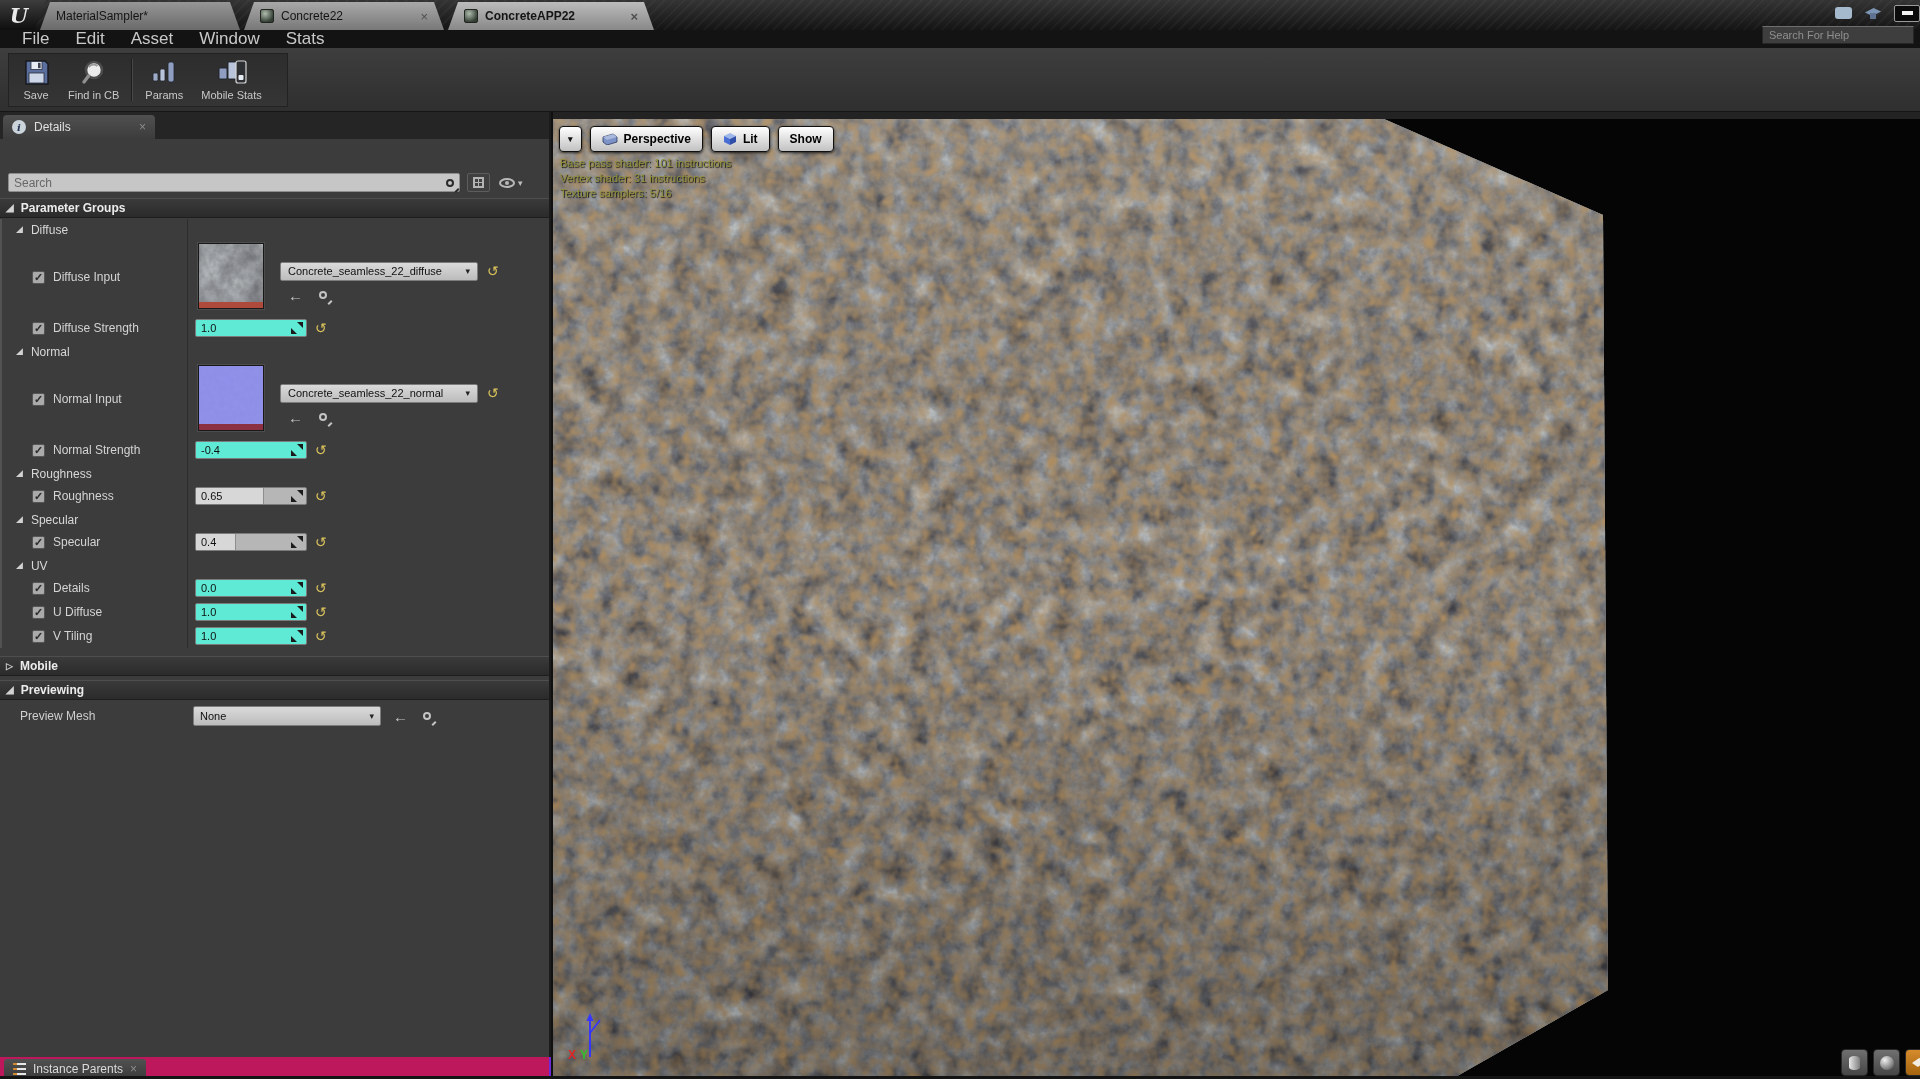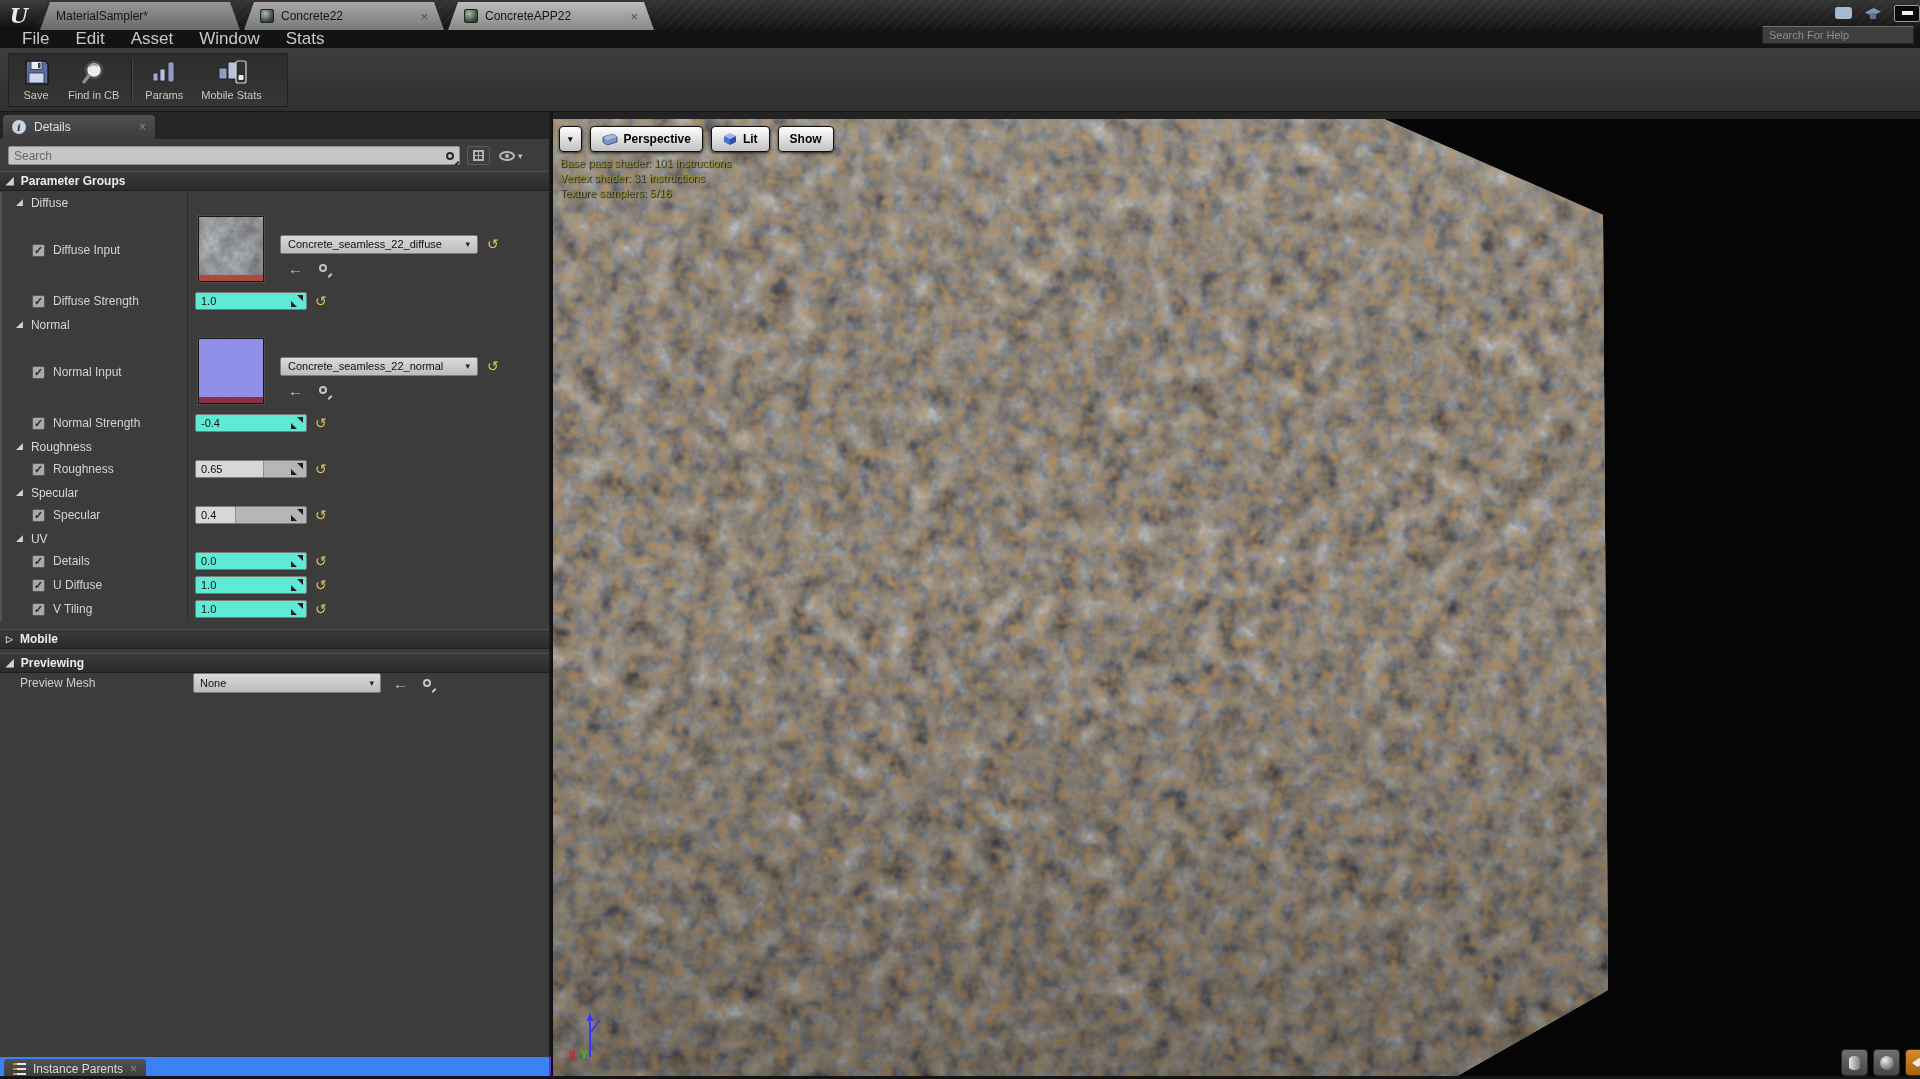--- a/index.html
+++ b/index.html
@@ -12,21 +12,21 @@
                      linear-gradient(#343434,#141414); }
   .ue-logo { position:absolute; left:0; top:0; width:46px; height:30px;
     background:linear-gradient(#3d3d3d,#0e0e0e); clip-path:polygon(0 0,100% 0,76% 100%,0 100%);
     color:#eaeaea; font-family:"DejaVu Serif",serif; font-style:italic; font-weight:bold; font-size:21px;
     display:flex; align-items:center; justify-content:center; padding-right:8px; }
   .tab { position:absolute; top:2px; height:28px; display:flex; align-items:center; gap:7px;
     padding:0 16px; font-size:12px; color:#151515;
     clip-path:polygon(10px 0, calc(100% - 10px) 0, 100% 100%, 0 100%); }
   .tab-1 { left:40px;  width:200px; background:linear-gradient(#969696,#6a6a6a); }
   .tab-2 { left:244px; width:200px; background:linear-gradient(#a9a9a9,#787878); }
-  .tab-3 { left:448px; width:206px; background:linear-gradient(#bcbcbc,#888888); }
+  .tab-3 { left:448px; width:206px; background:linear-gradient(#bcbcbc,#888888);font-weight:bold; }
   .tab-ico { width:14px; height:14px; border-radius:2px; border:1px solid #20251f;
     background:radial-gradient(circle at 35% 30%, #aebcac, #333d33 75%); flex:0 0 14px; }
   .tab-x { margin-left:auto; color:#4f4f4f; font-size:13px; line-height:1; }
 
   .top-icons { position:absolute; right:0; top:0; height:26px; display:flex; align-items:center; gap:12px; }
   .bubble { width:17px; height:12px; background:#a6bacd; border-radius:3px; position:relative; }
   .bubble::after { content:""; position:absolute; left:3px; bottom:-4px;
     border:4px solid transparent; border-top-color:#a6bacd; border-left-width:2px; }
   .cap { width:18px; height:14px; position:relative; }
   .cap::before { content:""; position:absolute; left:1px; top:2px; width:16px; height:8px;
@@ -61,21 +61,21 @@
     background:#3c3c3c; border-right:2px solid #1b1b1b; }
   .details-tabstrip { height:27px; background:#252525; position:relative; }
   .details-tab { position:absolute; left:3px; top:3px; width:152px; height:24px;
     background:linear-gradient(#505050,#3c3c3c); border-radius:4px 4px 0 0;
     display:flex; align-items:center; gap:8px; padding:0 9px; color:#e0e0e0; font-size:12px; }
   .info-i { width:14px; height:14px; border-radius:50%; background:#ccd4db; color:#253750;
     font-family:"DejaVu Serif",serif; font-style:italic; font-weight:bold; font-size:10px;
     display:flex; align-items:center; justify-content:center; flex:0 0 14px; }
   .tab-x2 { margin-left:auto; color:#8b8b8b; font-size:12px; }
 
-  .search-row { display:flex; align-items:center; gap:7px; padding:7px 8px 6px 8px; }
+  .search-row { display:flex; align-items:center; gap:7px; padding:7px 8px 6px 8px;margin-top:27px; }
   .search-box { flex:0 0 452px; height:19px; background:#c6c6c6; border:1px solid #8d8d8d;
     border-radius:2px; display:flex; align-items:center; padding:0 5px; }
   .search-box input { flex:1; background:transparent; border:0; outline:none; font-size:12px; color:#333; font-family:inherit;}
   .search-box input::placeholder { color:#686868; }
   .lens { width:8px; height:8px; border:2px solid #2a2a2a; border-radius:50%; position:relative; flex:0 0 8px; }
   .lens::after { content:""; position:absolute; width:2px; height:5px; background:#2a2a2a;
     transform:rotate(45deg); left:8px; top:7px; }
   .lens.light { border-color:#c4c4c4; } .lens.light::after { background:#c4c4c4; }
   .grid-btn { width:23px; height:19px; border:1px solid #5d5d5d; border-radius:2px; background:#3f3f3f;
     display:flex; align-items:center; justify-content:center; }
@@ -128,31 +128,31 @@
   .valfill { position:absolute; left:0; top:0; bottom:0; background:#d7d7d7; border-right:1px solid #8d8d8d; }
   .valtext { position:relative; z-index:1; flex:1; font-size:11px; color:#101010; padding-left:5px; }
   .spin { position:relative; width:12px; height:12px; margin-right:3px; z-index:1; flex:0 0 12px; }
   .spin::before { content:""; position:absolute; right:0; top:0;
     border-left:6px solid transparent; border-top:6px solid #1b1b1b; }
   .spin::after { content:""; position:absolute; left:0; bottom:0;
     border-right:6px solid transparent; border-bottom:6px solid #1b1b1b; }
   .reset { color:#d9c25b; font-size:14px; line-height:1; }
 
   .gap8 { height:8px; } .gap4 { height:4px; }
-  .preview-row { display:flex; align-items:center; }
+  .preview-row { display:flex; align-items:center; margin-top:6px; }
   .preview-row .plabel { flex:0 0 185px; padding-left:20px; color:#cfcfcf; font-size:12px; }
   .mesh-drop { width:188px; height:20px; background:linear-gradient(#dadada,#bcbcbc);
     border:1px solid #7c7c7c; border-radius:2px; display:flex; align-items:center;
     margin-left:8px; padding:0 6px; font-size:11px; color:#101010; }
   .mesh-drop .dcaret { margin-left:auto; color:#222; font-size:9px; }
   .mesh-nav { display:flex; align-items:center; gap:15px; margin-left:12px; }
 
   
   .bottombar { position:absolute; left:0; top:1057px; width:551px; height:22px;
-    background:#3b82f6; border-right:2px solid #6d28d9; }
+    background:#be185d; border-right:2px solid #6d28d9; }
   .bottom-tab { position:absolute; left:4px; top:2px; height:20px; display:flex; align-items:center;
     gap:7px; padding:0 9px; background:linear-gradient(#515151,#3a3a3a); border-radius:3px 3px 0 0;
     color:#dadada; font-size:12px; }
   .ip-ico { width:13px; height:12px; position:relative;
     background:repeating-linear-gradient(to bottom, #e6e6e6 0 2px, rgba(0,0,0,0) 2px 5px); }
   .ip-ico::before { content:""; position:absolute; left:0; top:0; width:4px; height:12px;
     background:repeating-linear-gradient(to bottom, #d1882e 0 2px, rgba(0,0,0,0) 2px 5px); }
 
   
   .viewport { position:absolute; left:553px; top:112px; width:1367px; height:967px;

